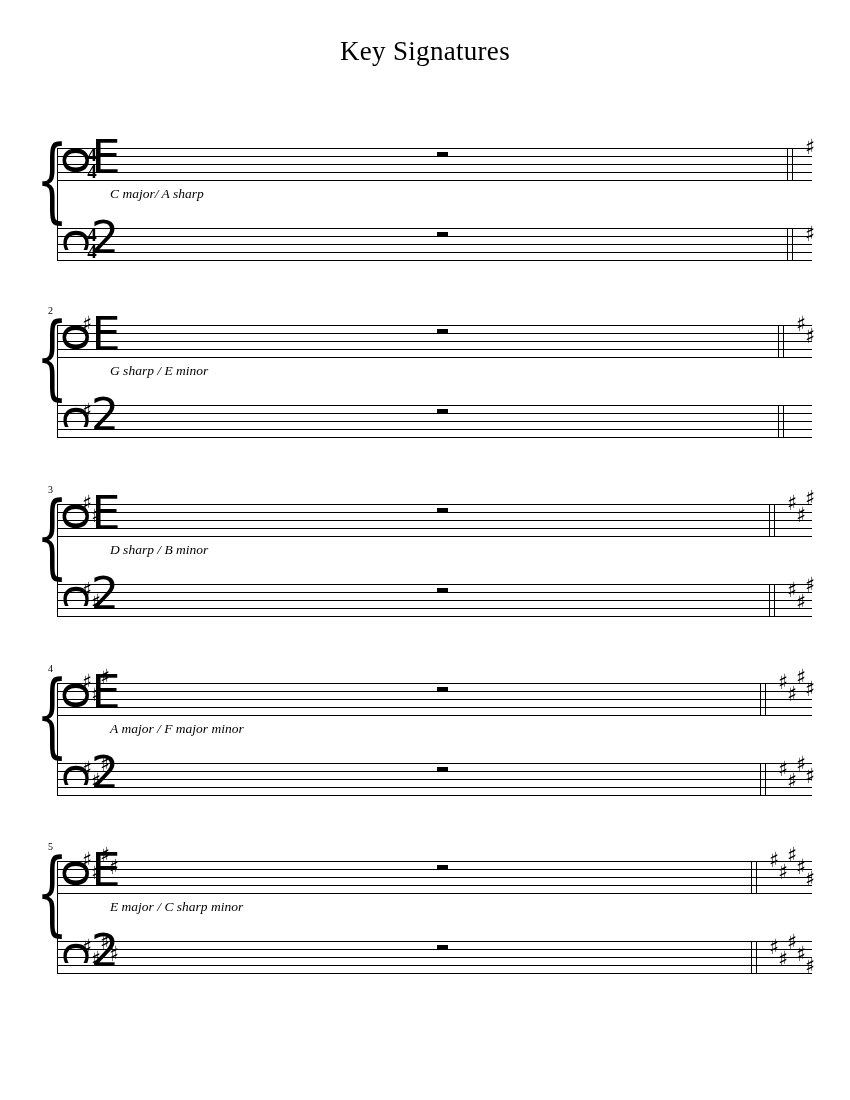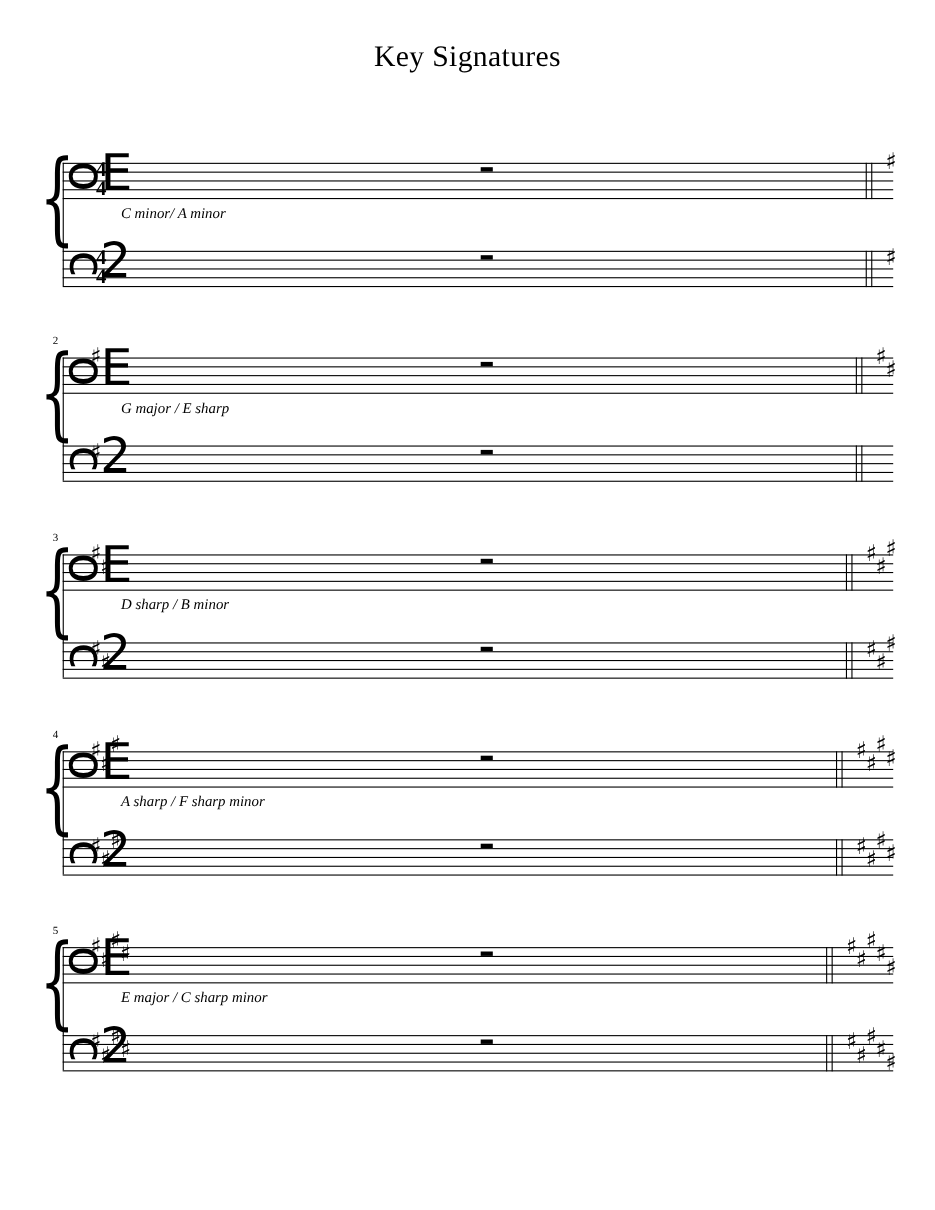--- a/index.html
+++ b/index.html
@@ -188,21 +188,21 @@
         <div class="keysig" style="left: 805px; top: 20px;">
           <div class="sharp" style="left: 0px; top: -11px;">♯</div>
         </div>
         <div class="keysig" style="left: 805px; top: 100px;">
           <div class="sharp" style="left: 0px; top: -4px;">♯</div>
         </div>
         <div class="barline" style="left: 787px; top: 20px; height: 33px;"></div>
         <div class="barline" style="left: 792px; top: 20px; height: 33px;"></div>
         <div class="barline" style="left: 787px; top: 100px; height: 33px;"></div>
         <div class="barline" style="left: 792px; top: 100px; height: 33px;"></div>
-        <div class="key-label" style="left: 110px; top: 58px;">C minor/ A minor</div>
+        <div class="key-label" style="left: 110px; top: 58px;">C major/ A sharp</div>
       </div>
       <div class="system" style="top: 305px;">
         <div class="measure-number" style="top: 0px;">2</div>
         <div class="brace" style="top: 6px;">{</div>
         <div class="system-bar" style="top: 20px; height: 112px;"></div>
         <div class="staff" style="top: 20px;">
           <div class="line l0"></div>
           <div class="line l1"></div>
           <div class="line l2"></div>
           <div class="line l3"></div>
@@ -226,21 +226,21 @@
         <div class="rest" style="left: 437px; top: 24px;"></div>
         <div class="rest" style="left: 437px; top: 104px;"></div>
         <div class="keysig" style="left: 796px; top: 20px;">
           <div class="sharp" style="left: 0px; top: -11px;">♯</div>
           <div class="sharp" style="left: 9px; top: 1px;">♯</div>
         </div>
         <div class="barline" style="left: 778px; top: 20px; height: 33px;"></div>
         <div class="barline" style="left: 783px; top: 20px; height: 33px;"></div>
         <div class="barline" style="left: 778px; top: 100px; height: 33px;"></div>
         <div class="barline" style="left: 783px; top: 100px; height: 33px;"></div>
-        <div class="key-label" style="left: 110px; top: 58px;">G major / E sharp</div>
+        <div class="key-label" style="left: 110px; top: 58px;">G sharp / E minor</div>
       </div>
       <div class="system" style="top: 484px;">
         <div class="measure-number" style="top: 0px;">3</div>
         <div class="brace" style="top: 6px;">{</div>
         <div class="system-bar" style="top: 20px; height: 112px;"></div>
         <div class="staff" style="top: 20px;">
           <div class="line l0"></div>
           <div class="line l1"></div>
           <div class="line l2"></div>
           <div class="line l3"></div>
@@ -322,21 +322,21 @@
         <div class="keysig" style="left: 778px; top: 100px;">
           <div class="sharp" style="left: 0px; top: -4px;">♯</div>
           <div class="sharp" style="left: 9px; top: 8px;">♯</div>
           <div class="sharp" style="left: 18px; top: -9px;">♯</div>
           <div class="sharp" style="left: 27px; top: 3px;">♯</div>
         </div>
         <div class="barline" style="left: 760px; top: 20px; height: 33px;"></div>
         <div class="barline" style="left: 765px; top: 20px; height: 33px;"></div>
         <div class="barline" style="left: 760px; top: 100px; height: 33px;"></div>
         <div class="barline" style="left: 765px; top: 100px; height: 33px;"></div>
-        <div class="key-label" style="left: 110px; top: 58px;">A sharp / F sharp minor</div>
+        <div class="key-label" style="left: 110px; top: 58px;">A major / F major minor</div>
       </div>
       <div class="system" style="top: 841px;">
         <div class="measure-number" style="top: 0px;">5</div>
         <div class="brace" style="top: 6px;">{</div>
         <div class="system-bar" style="top: 20px; height: 112px;"></div>
         <div class="staff" style="top: 20px;">
           <div class="line l0"></div>
           <div class="line l1"></div>
           <div class="line l2"></div>
           <div class="line l3"></div>

